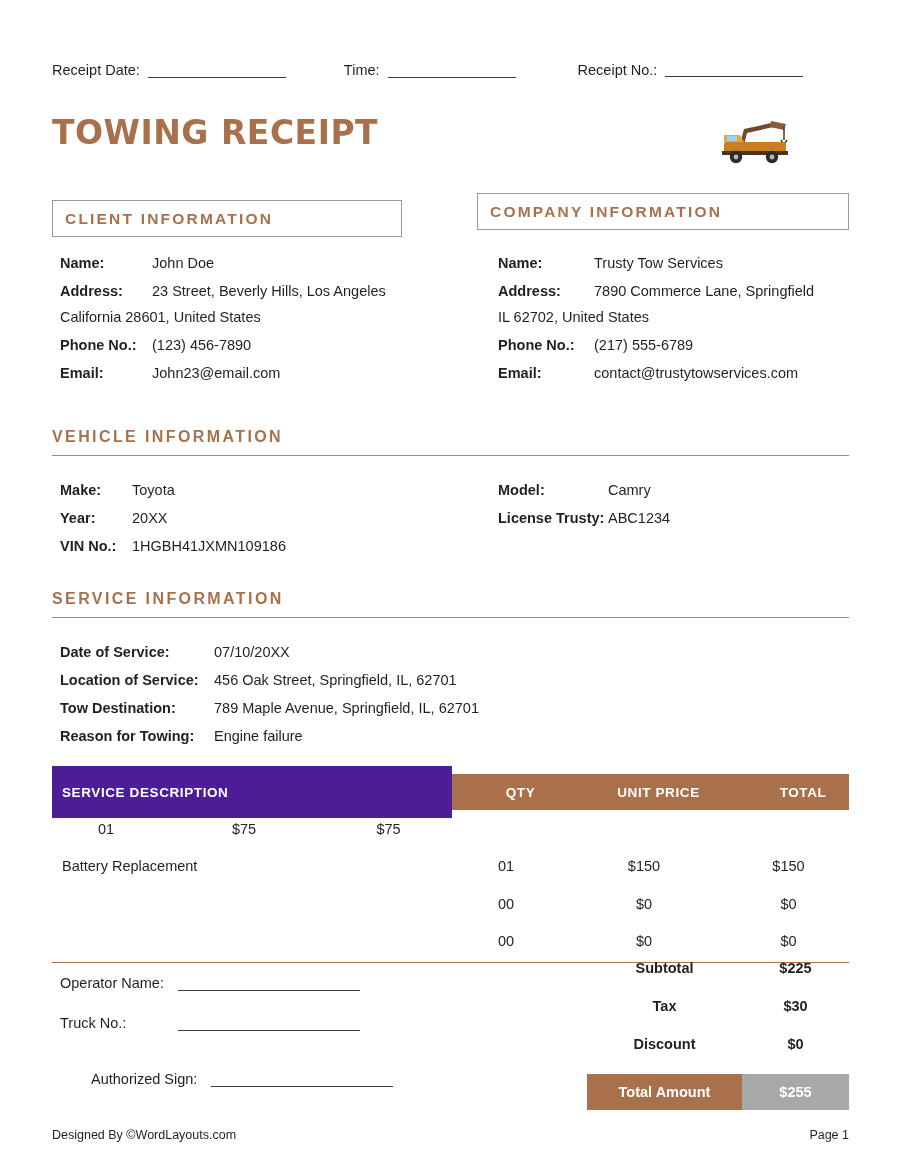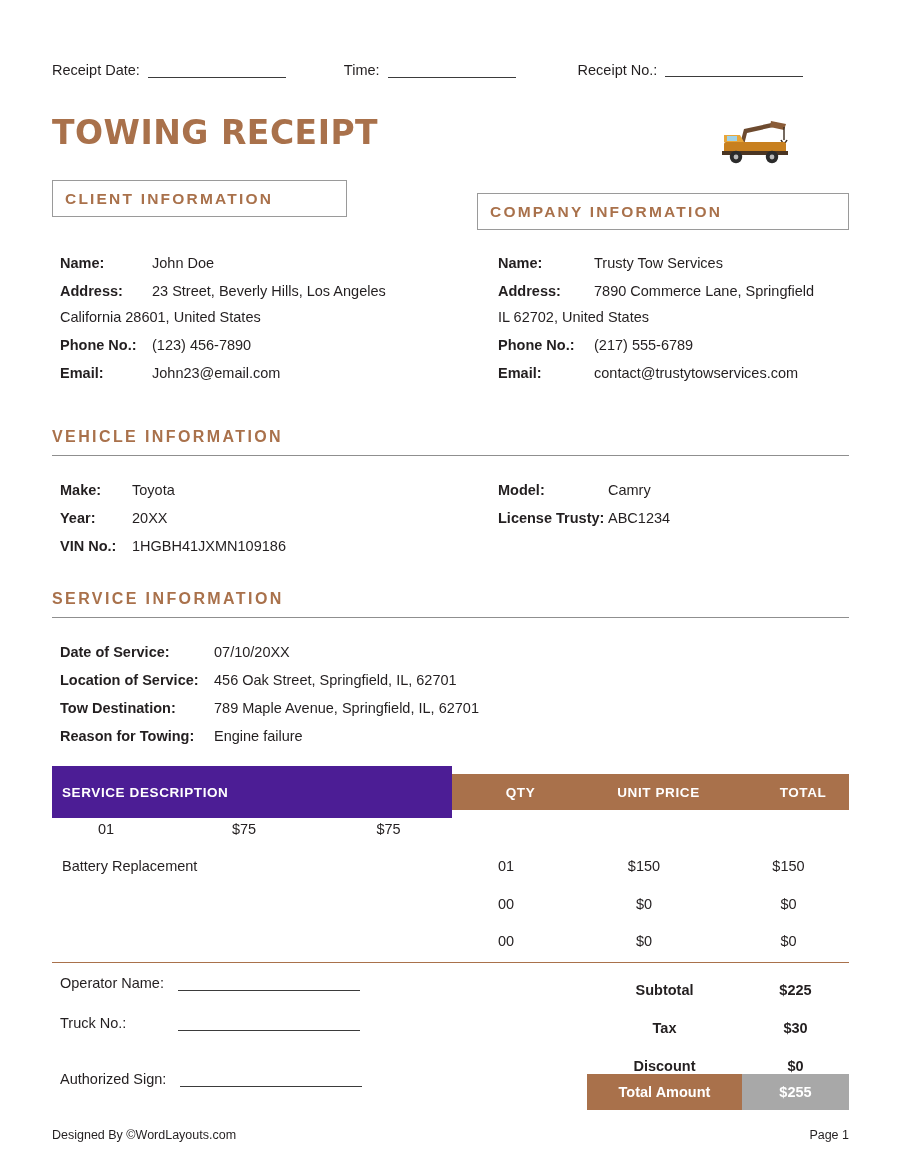--- a/index.html
+++ b/index.html
@@ -72,21 +72,21 @@
     height: 37px;
     border: 1px solid #9a9a9a;
     display: flex;
     align-items: center;
     padding-left: 12px;
     font-size: 15.5px;
     font-weight: bold;
     letter-spacing: 2.2px;
     color: #a9714b;
   }
-  .boxhead.client { top: 180px; left: 0px; width: 295px; }
+  .boxhead.client { top: 200px; left: 0px; width: 350px; }
   .boxhead.company { top: 193px; left: 425px; width: 372px; }
 
   .kv {
     position: absolute;
     font-size: 14.5px;
   }
   .kv .row { display: flex; margin-bottom: 9.5px; margin-top: 12px; }
   .kv .k { font-weight: bold; white-space: nowrap; }
   .kv .v { white-space: nowrap; }
   .kv .cont { margin-bottom: 9.5px; }
@@ -174,36 +174,36 @@
     position: absolute;
     top: 975px; left: 8px;
     width: 390px;
     font-size: 14.5px;
   }
   .sigrow { display: flex; align-items: flex-end; margin-bottom: 24px; }
   .sigrow .lbl { white-space: nowrap; }
   .sigrow .fillline { border-bottom: 1.2px solid #3b3b3b; height: 14px; }
   .sig-op .fillline { width: 182px; margin-left: 14px; }
   .sig-truck .fillline { width: 182px; margin-left: 52px; }
-  .sig-auth { margin-top: 40px; }
+  .sig-auth { margin-top: 40px; margin-left: 31px; }
   .sig-auth .fillline { width: 182px; margin-left: 14px; }
 
   
   .totals {
     position: absolute;
     top: 960px;
     left: 535px;
     width: 262px;
     font-size: 14.5px;
     font-weight: bold;
   }
   .totrow {
     display: flex;
     height: 38px;
-    align-items: flex-end;
+    align-items: flex-start;
   }
   .tot-lbl { width: 155px; text-align: center; }
   .tot-val { width: 107px; text-align: center; }
   .totrow.grand { height: 36px; }
   .totrow.grand .tot-lbl {
     background: #a9714b;
     color: #fff;
     height: 36px;
     display: flex; align-items: center; justify-content: center;
   }

